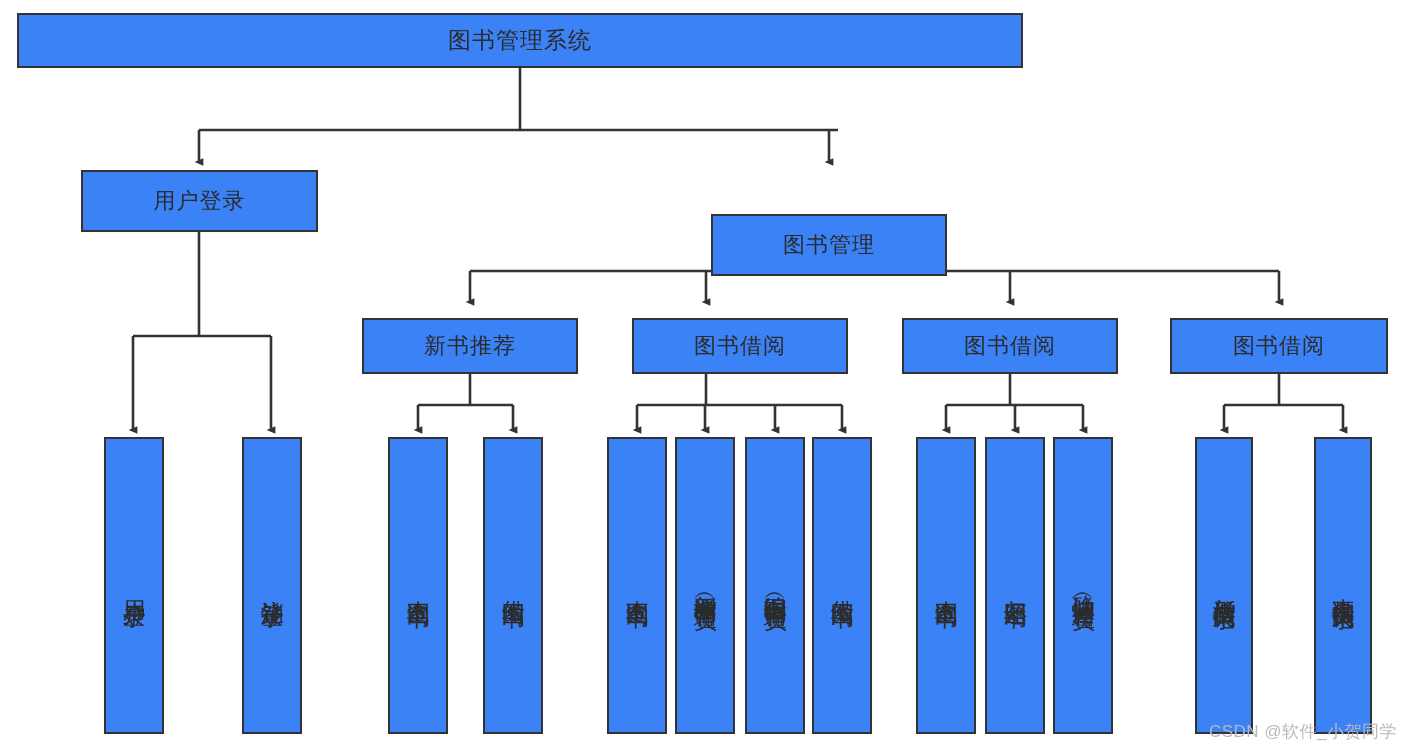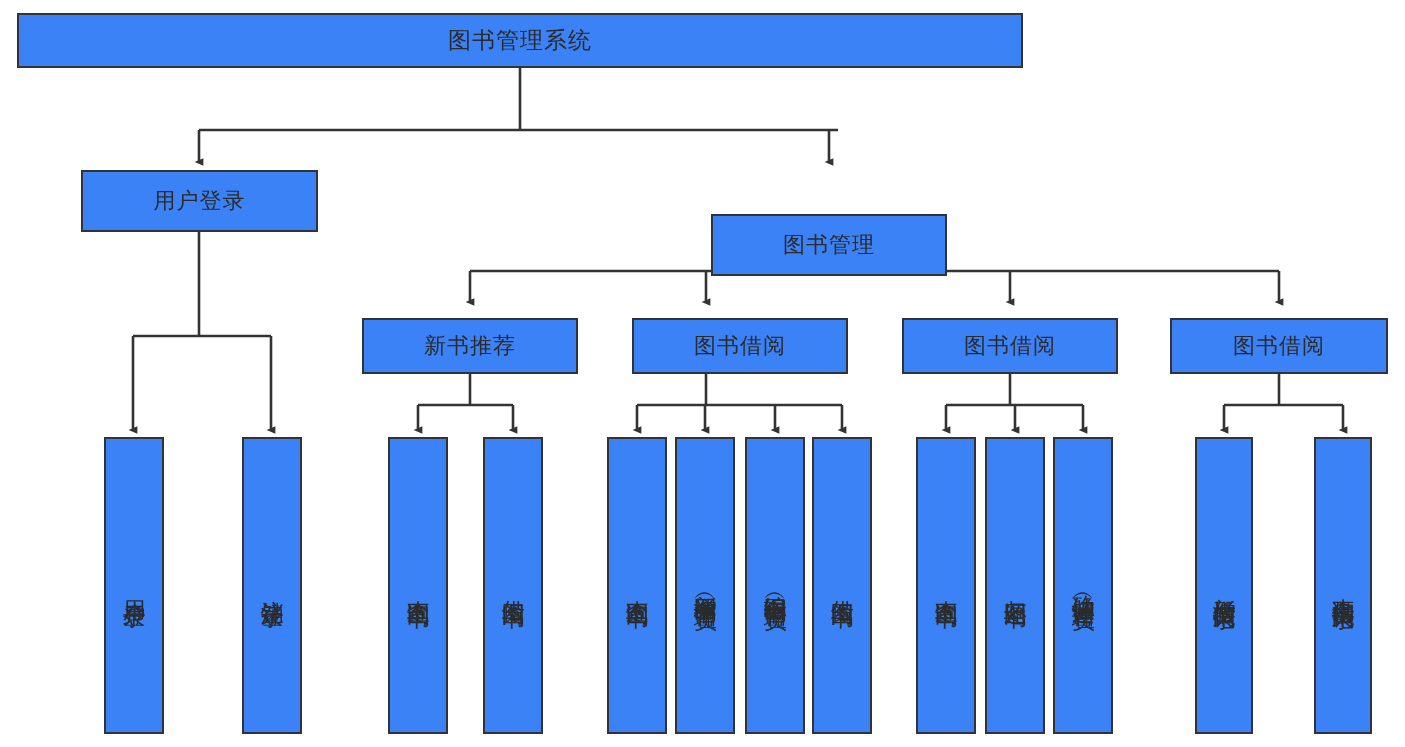--- a/index.html
+++ b/index.html
@@ -138,13 +138,14 @@
   <div class="node vert" style="left:745px; top:437px; width:60px; height:297px;">编辑图书（管理员）</div>
   <div class="node vert" style="left:812px; top:437px; width:60px; height:297px;">借阅图书</div>
 
   <div class="node vert" style="left:916px; top:437px; width:60px; height:297px;">查询图书</div>
   <div class="node vert" style="left:985px; top:437px; width:60px; height:297px;">归还图书</div>
   <div class="node vert" style="left:1053px; top:437px; width:60px; height:297px;">确认归还（管理员）</div>
 
   <div class="node vert" style="left:1195px; top:437px; width:58px; height:297px;">新增借阅记录</div>
   <div class="node vert" style="left:1314px; top:437px; width:58px; height:297px;">查询借阅记录</div>
 
+  <div id="watermark">CSDN @软件_小贺同学</div>
 </div>
 
 </body></html>

